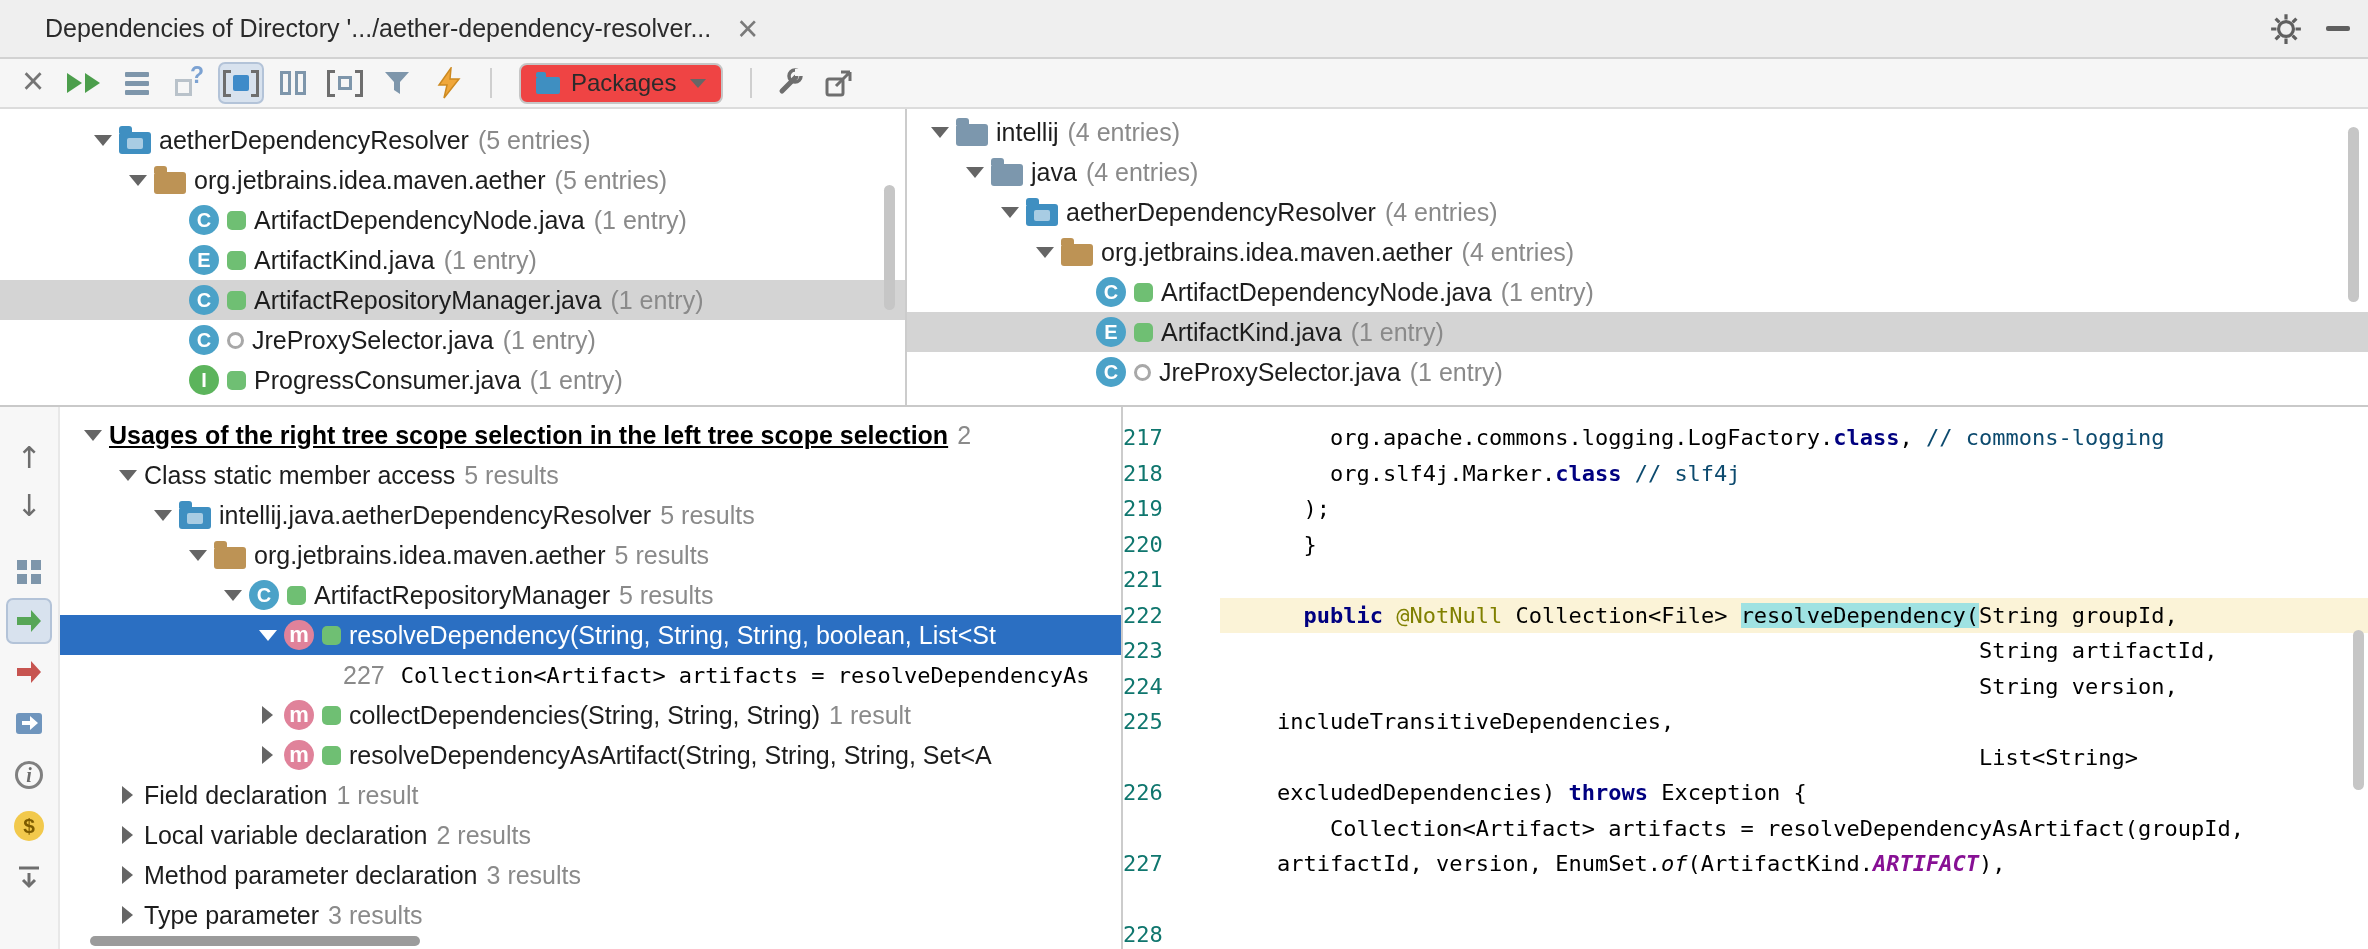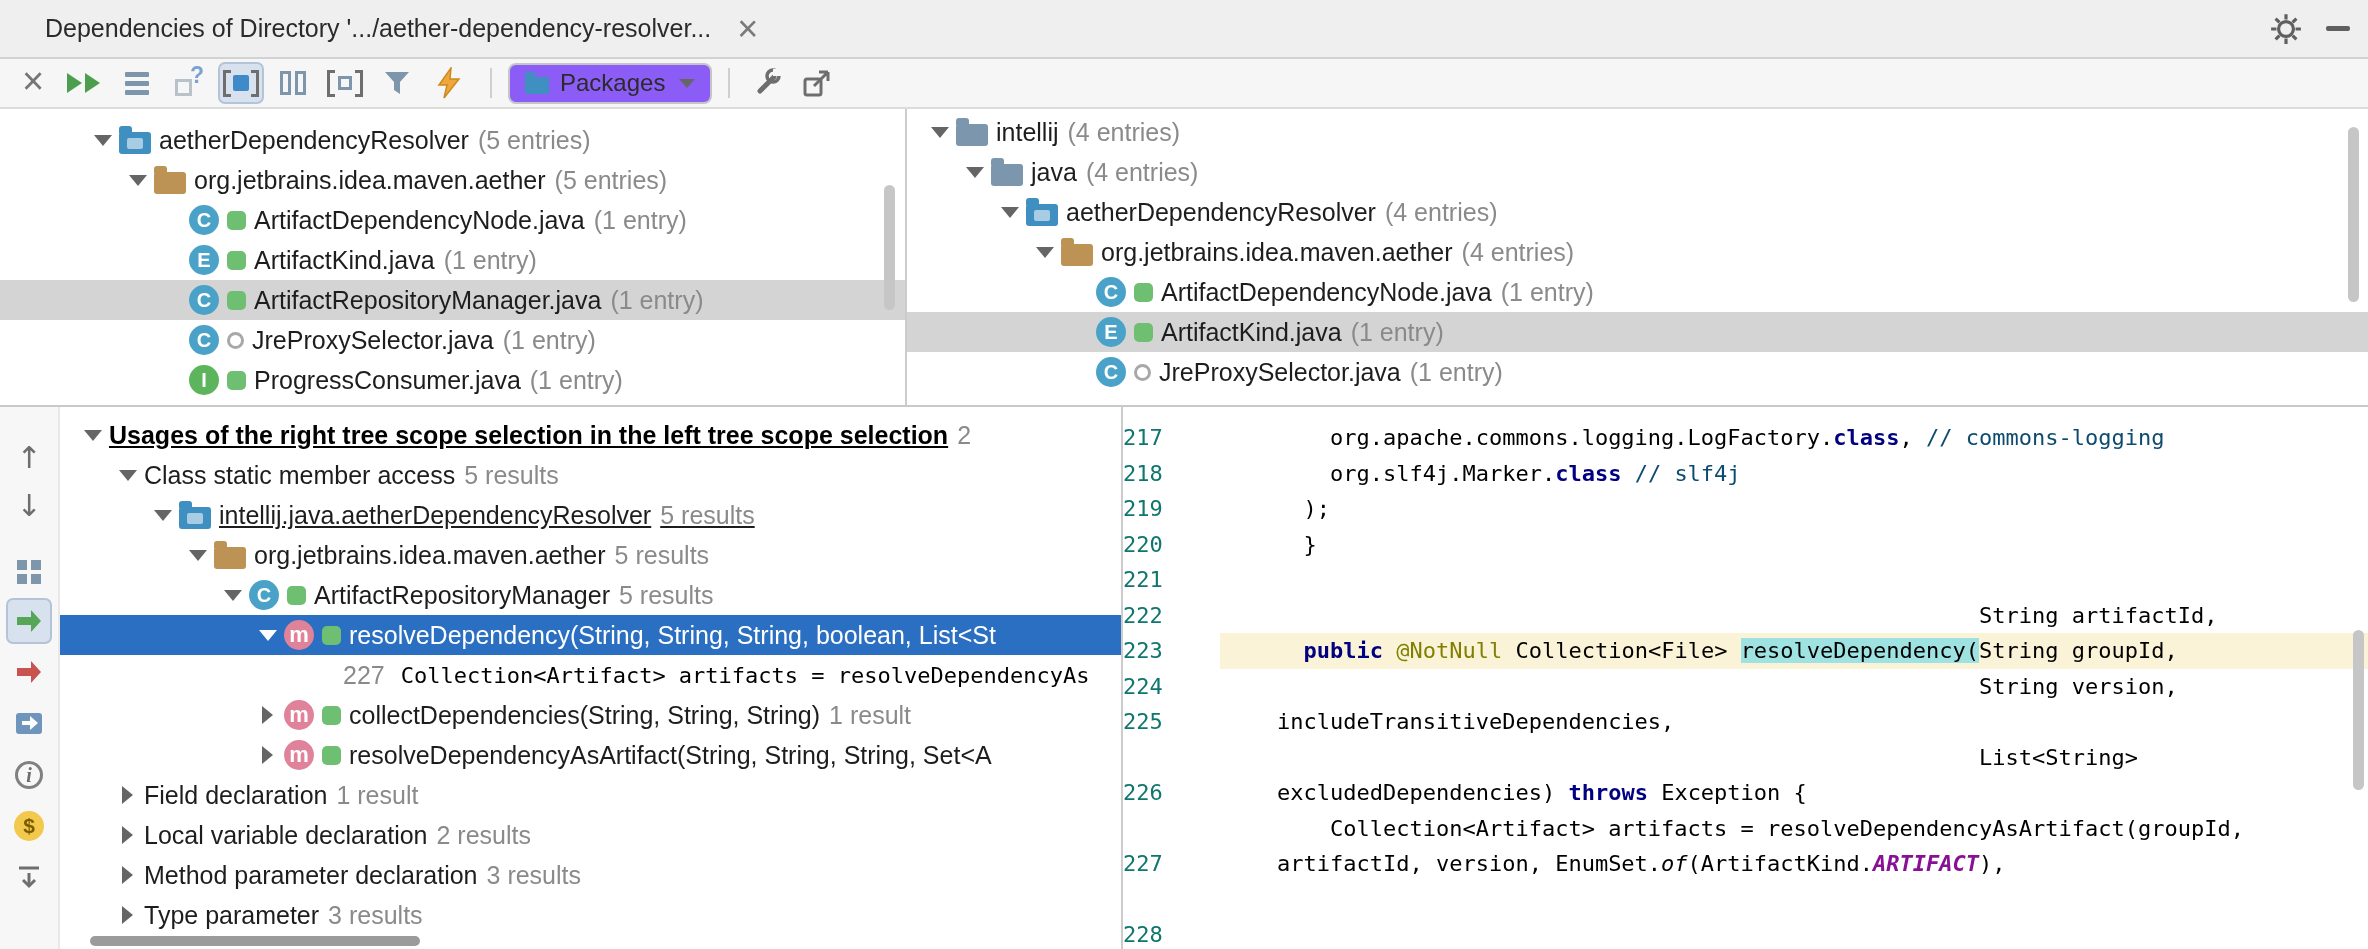--- a/index.html
+++ b/index.html
@@ -28,22 +28,22 @@
     border-bottom:10px solid transparent;margin-right:3px;}
   .mqbox{position:absolute;left:9px;bottom:8px;width:17px;height:17px;border:3px solid #9aa7b3;}
   .mq{position:absolute;right:8px;top:0px;color:#3b76c0;font-weight:bold;font-size:23px;}
   .brk{width:8px;height:27px;border:3px solid #6e6e6e;flex:0 0 auto;}
   .brk.bl{border-right:none;}
   .brk.br{border-left:none;}
   .filesq{width:16px;height:16px;background:#3f8bc9;border-radius:2px;margin:0 2px;flex:0 0 auto;}
   .hollowsq{width:14px;height:14px;border:3px solid #7e96ab;margin:0 3px;flex:0 0 auto;}
   .sbox{width:11px;height:24px;border:3px solid #7e96ab;margin:0 2px;flex:0 0 auto;}
   .tsep{width:2px;height:30px;background:#cfcfcf;margin:0 12px;flex:0 0 auto;}
-  #pkg-btn{height:41px;border:2px solid #c6c6c6;border-radius:8px;background:#8b5cf6;
-    display:flex;align-items:center;padding:0 15px;margin:0 4px;flex:0 0 auto;text-align:right;}
+  #pkg-btn{height:41px;border:2px solid #c6c6c6;border-radius:8px;background:#ef4444;
+    display:flex;align-items:center;padding:0 15px;margin:0 15px;flex:0 0 auto;text-align:right;}
   #pkg-btn .lbl-pk{font-size:24px;color:#2b2b2b;}
   .pkg-ico{position:relative;width:24px;height:17px;background:#3f8fc1;border-radius:2px;margin-right:11px;margin-top:4px;}
   .pkg-ico::before{content:"";position:absolute;left:0;top:-5px;width:10px;height:5px;background:#3f8fc1;border-radius:2px 2px 0 0;}
   .caret{width:0;height:0;border-left:8px solid transparent;border-right:8px solid transparent;
     border-top:9px solid #666;margin-left:14px;}
 
   
   .tree{position:absolute;background:#fff;overflow:hidden;}
   #left-tree{left:0;top:109px;width:905px;height:296px;padding-top:11px;}
   #right-tree{left:907px;top:109px;width:1461px;height:296px;padding-top:3px;}
@@ -385,21 +385,21 @@
           <span class="lbl bold">Usages of the right tree scope selection in the left tree scope selection</span>
           <span class="cnt">2</span>
         </div>
         <div class="trow" style="padding-left: 51px;">
           <span class="chev down">
             <i></i>
           </span>
           <span class="lbl">Class static member access</span>
           <span class="cnt">5 results</span>
         </div>
-        <div class="trow" style="padding-left: 86px; text-decoration: underline;">
+        <div class="trow" style="padding-left: 86px;">
           <span class="chev down">
             <i></i>
           </span>
           <span class="ic ic-module"></span>
           <span class="lbl">intellij.java.aetherDependencyResolver</span>
           <span class="cnt">5 results</span>
         </div>
         <div class="trow" style="padding-left: 121px;">
           <span class="chev down">
             <i></i>
@@ -497,22 +497,22 @@
         <div class="gl">227</div>
         <div class="gl"></div>
         <div class="gl">228</div>
       </div>
     <div id="code">
         <div class="cl"><span>    org.apache.commons.logging.LogFactory.</span><span class="kw">class</span><span>, </span><span class="cmt">// commons-logging</span></div>
         <div class="cl"><span>    org.slf4j.Marker.</span><span class="kw">class</span><span> </span><span class="cmt">// slf4j</span></div>
         <div class="cl"><span>  );</span></div>
         <div class="cl"><span>  }</span></div>
         <div class="cl"></div>
+        <div class="cl hl"><span>  </span><span class="kw">public</span><span> </span><span class="ann">@NotNull</span><span> Collection&lt;File&gt; </span><span class="match">resolveDependency(</span><span>String groupId,</span></div>
         <div class="cl"><span>                                                     </span><span>String artifactId,</span></div>
-        <div class="cl hl"><span>  </span><span class="kw">public</span><span> </span><span class="ann">@NotNull</span><span> Collection&lt;File&gt; </span><span class="match">resolveDependency(</span><span>String groupId,</span></div>
         <div class="cl"><span>                                                     </span><span>String version,</span></div>
         <div class="cl"><span>includeTransitiveDependencies,</span></div>
         <div class="cl"><span>                                                     </span><span>List&lt;String&gt;</span></div>
         <div class="cl"><span>excludedDependencies) </span><span class="kw">throws</span><span> Exception {</span></div>
         <div class="cl"><span>    Collection&lt;Artifact&gt; artifacts = resolveDependencyAsArtifact(groupId,</span></div>
         <div class="cl"><span>artifactId, version, EnumSet.</span><span class="sm">of</span><span>(ArtifactKind.</span><span class="const">ARTIFACT</span><span>),</span></div>
         <div class="cl"></div>
       </div>
     <div class="sb-v" style="left:1230px;top:223px;height:160px;"></div>
   </div>

